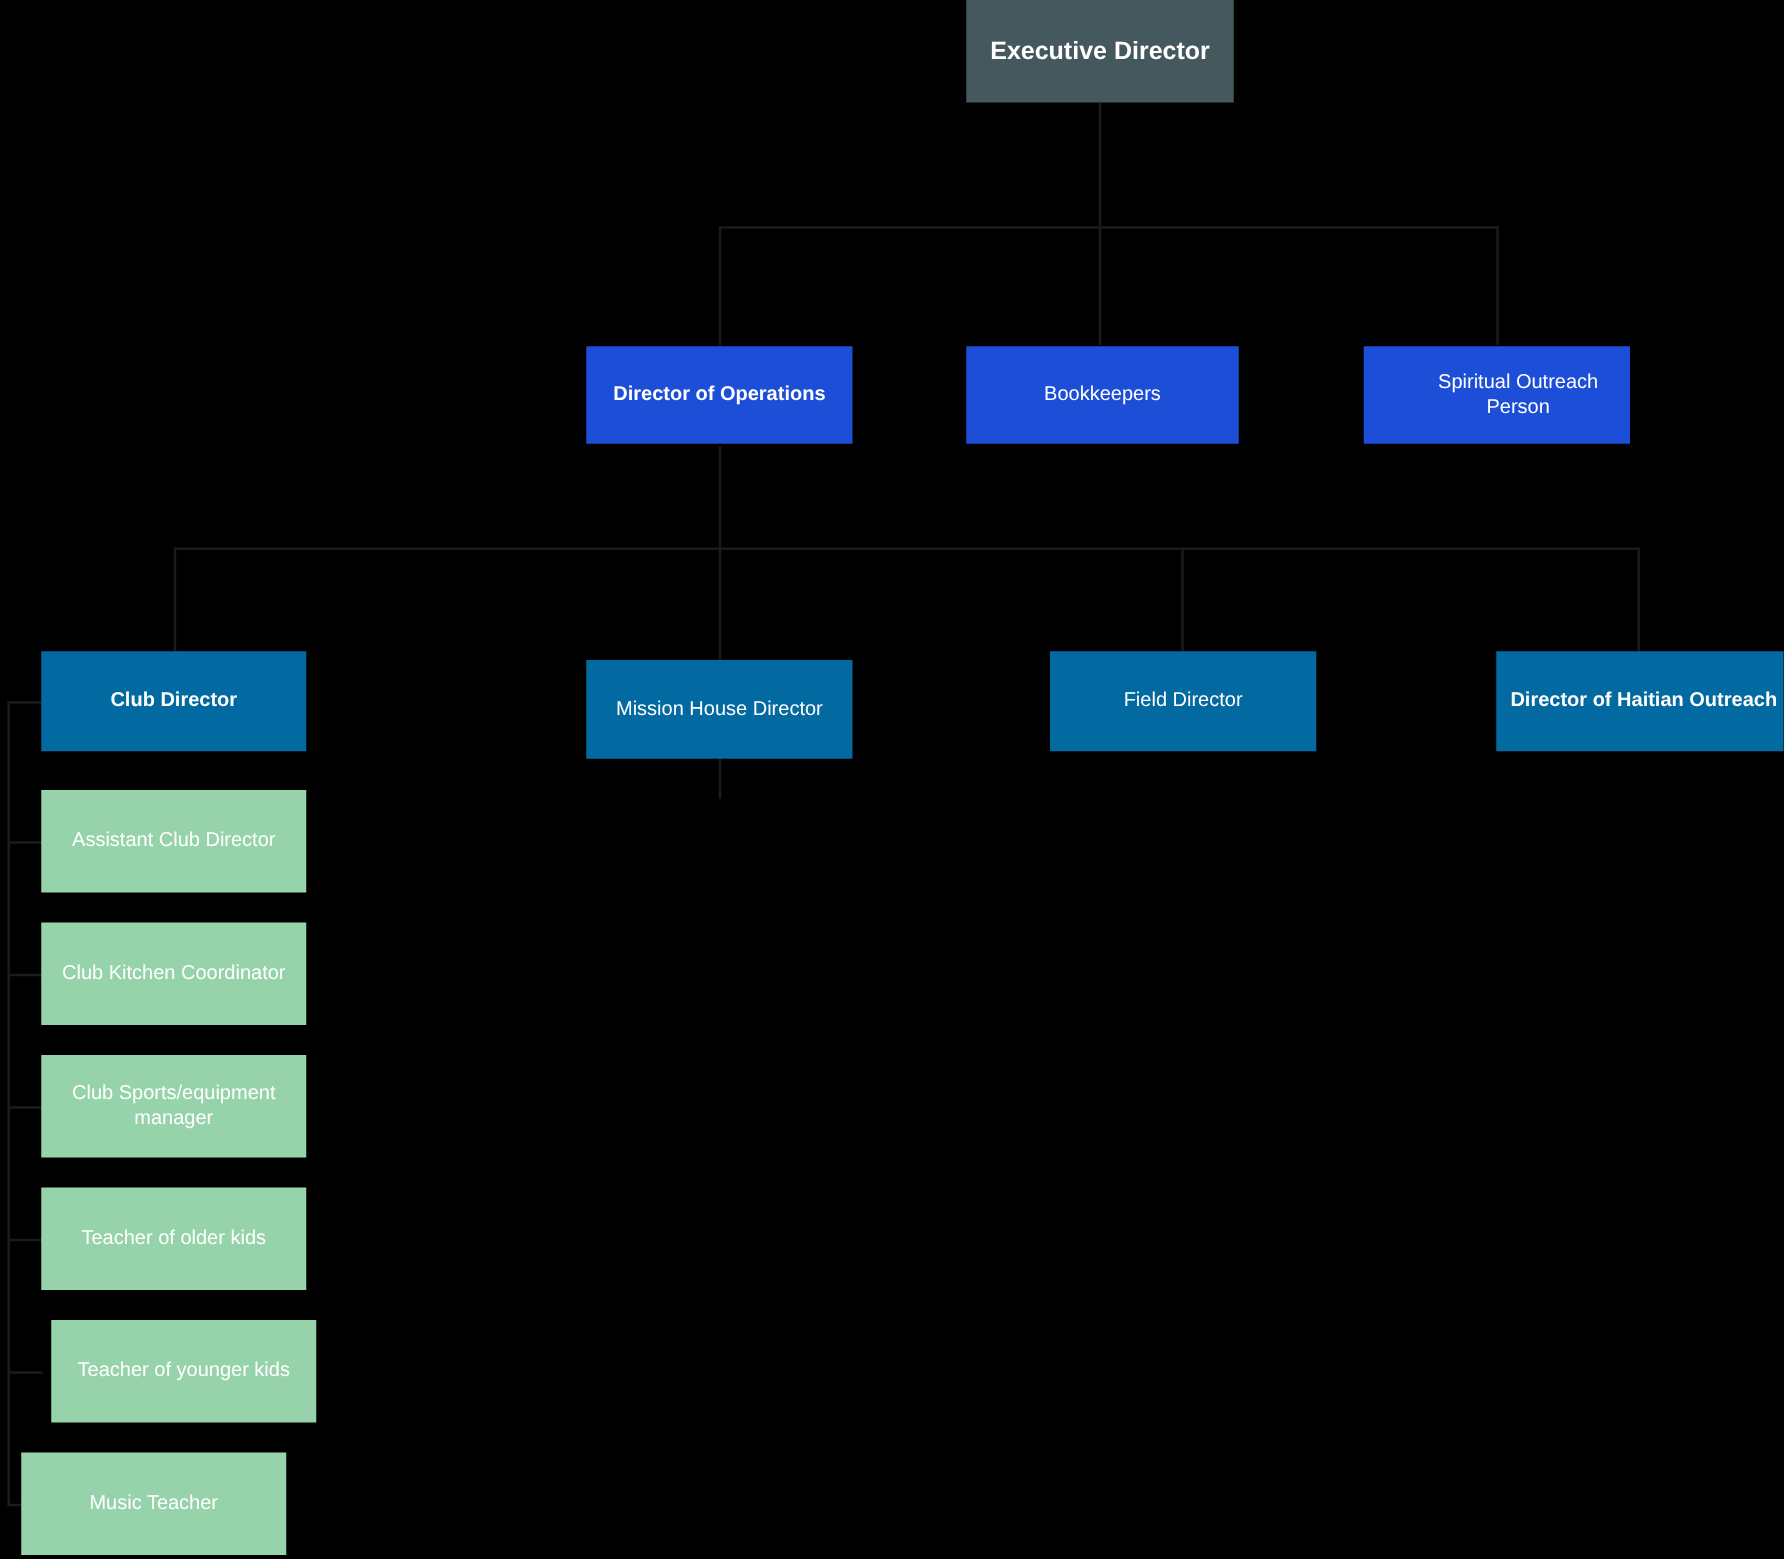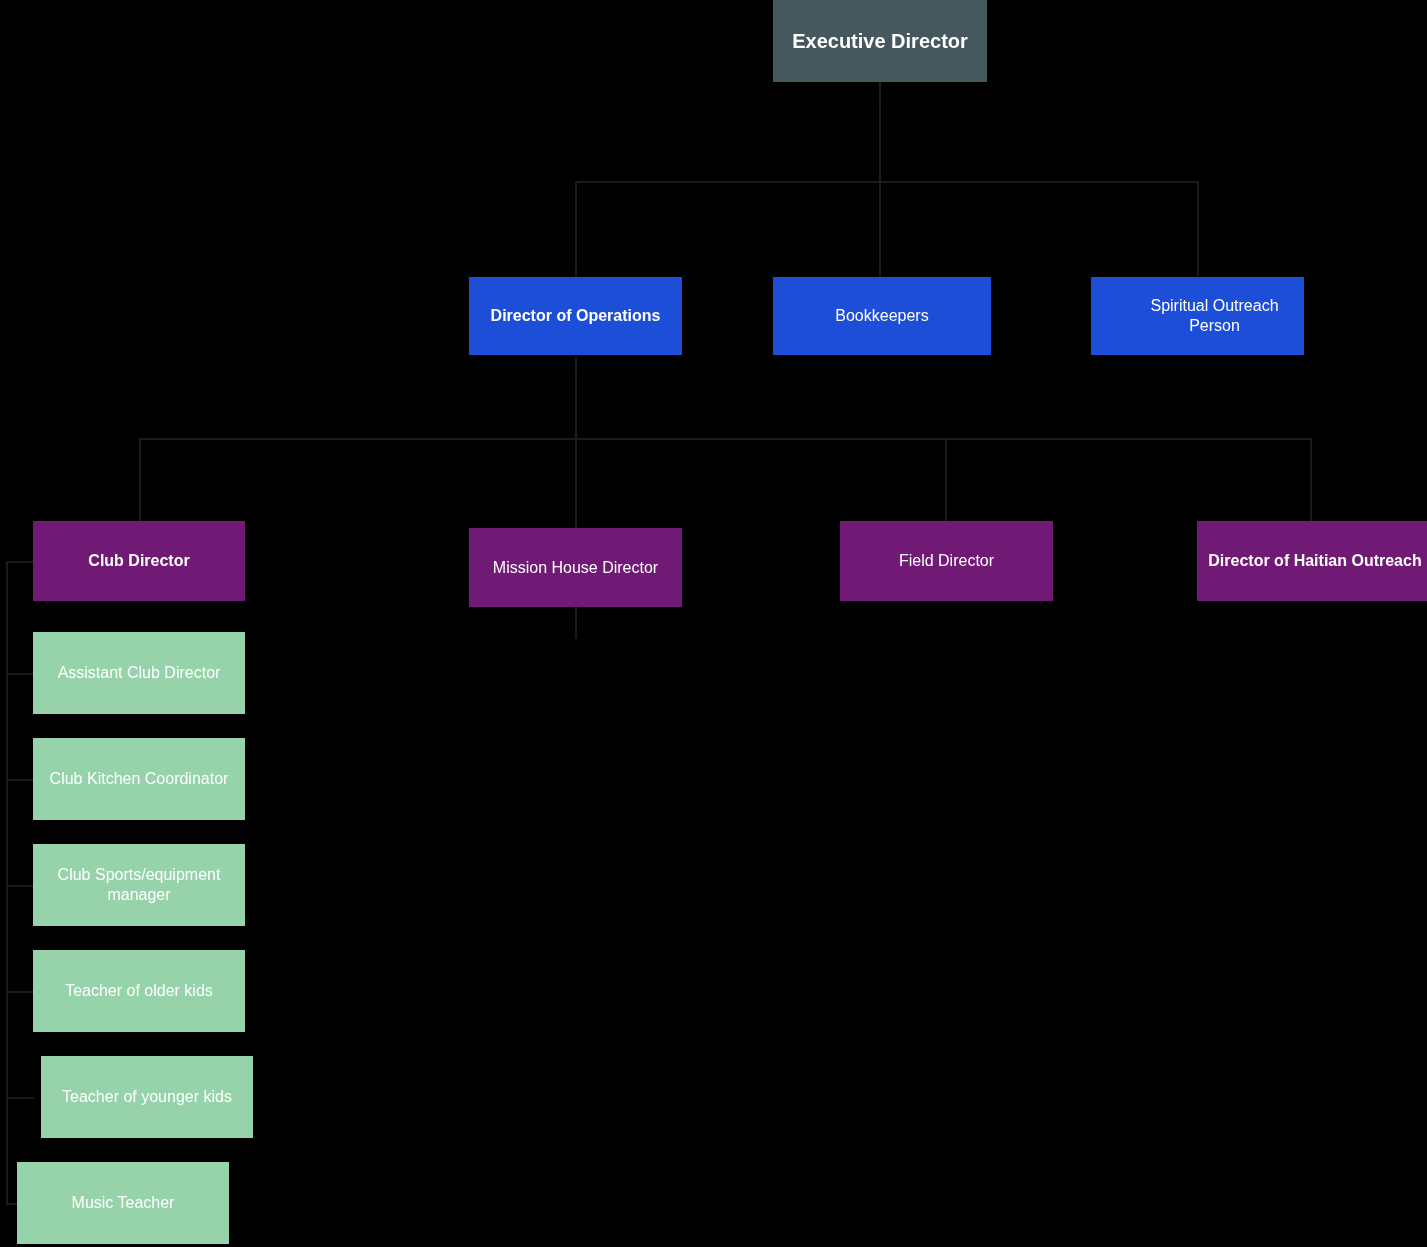--- a/index.html
+++ b/index.html
@@ -48,21 +48,21 @@
     font-size: 20px;
     font-weight: bold;
   }
   .lvl-two {
     background: #1d4ed8;
     font-size: 16px;
   }
   .lvl-two.bold { font-weight: bold; }
 
   .lvl-three {
-    background: #701a75;
+    background: #0369a1;
     font-size: 16px;
   }
   .lvl-three.bold { font-weight: bold; }
 
   .lvl-leaf {
     background: #97d3aa;
     font-size: 16px;
   }
 </style>
 </head>

